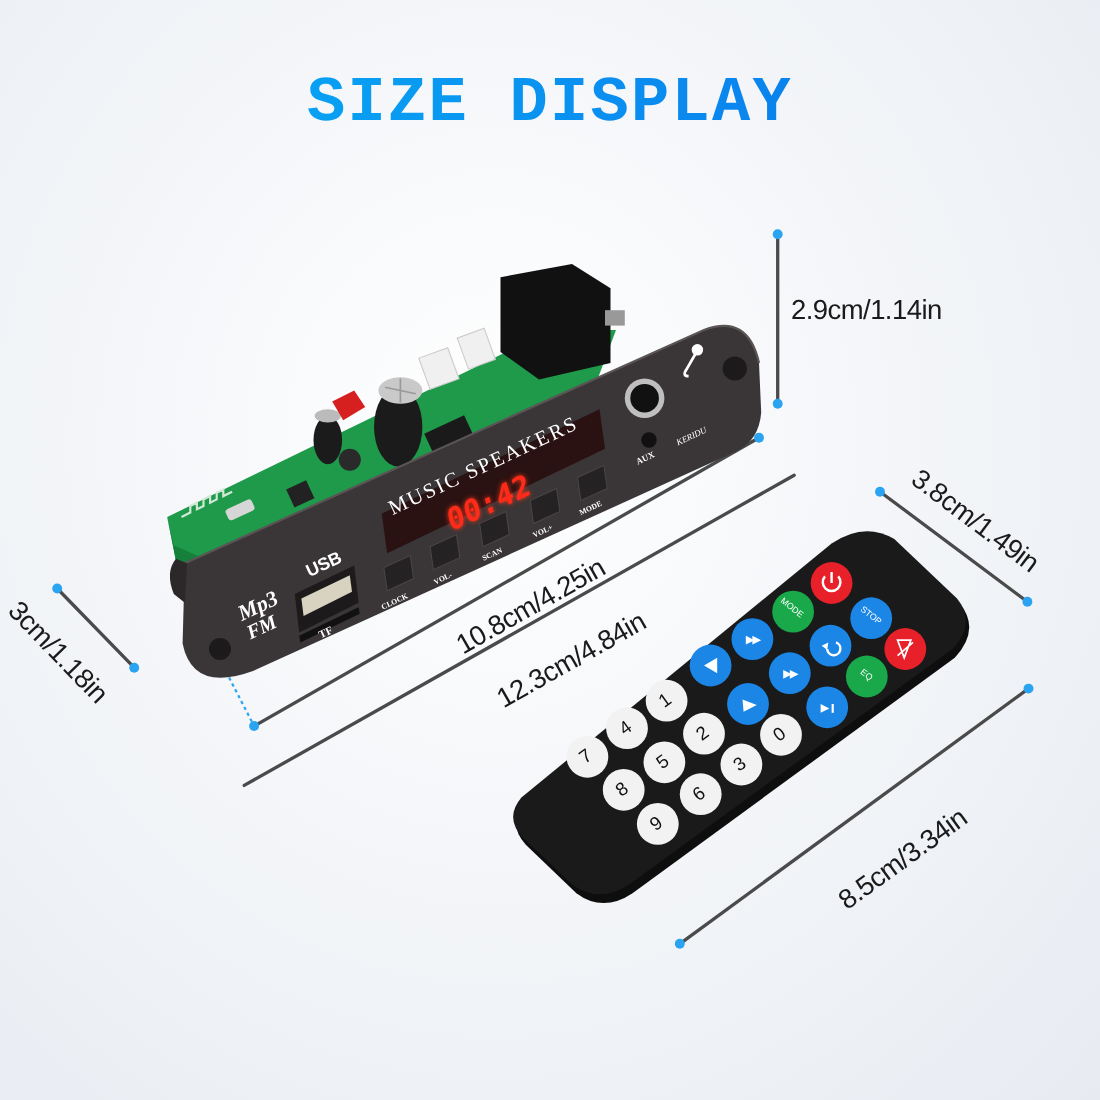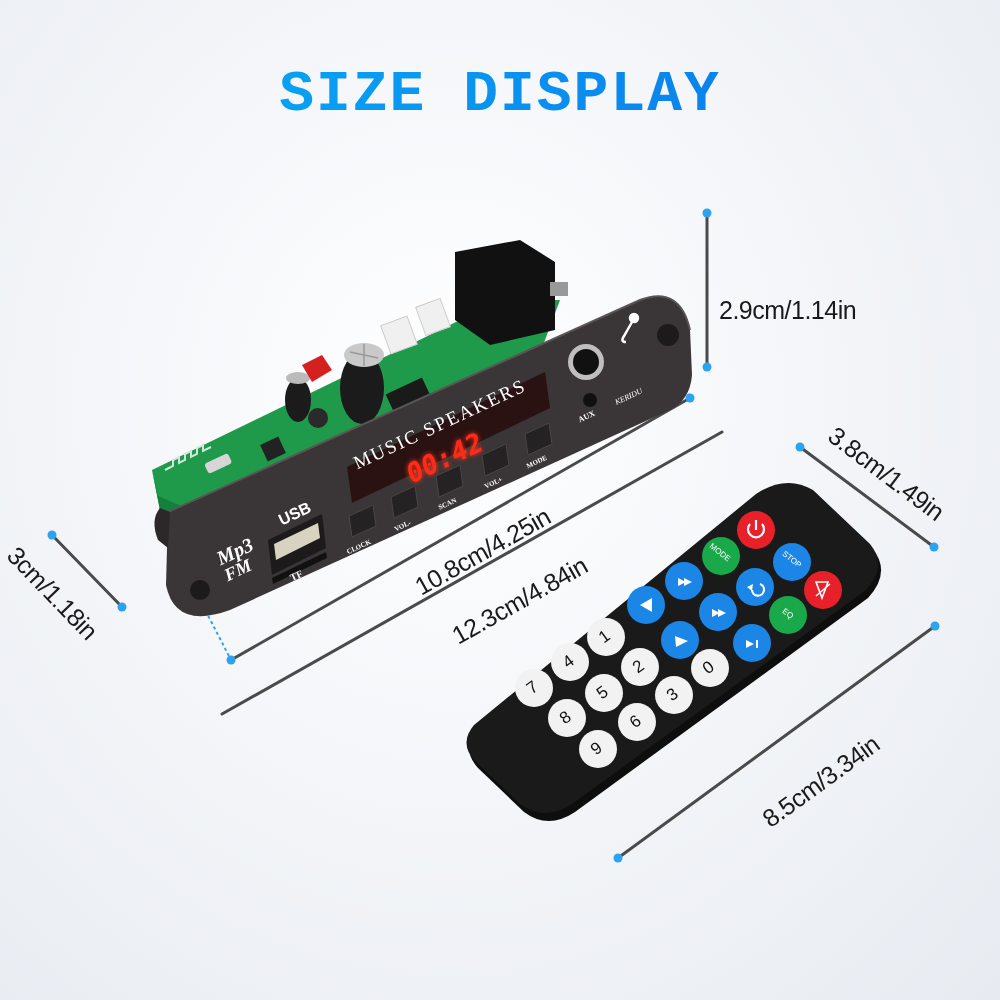--- a/index.html
+++ b/index.html
@@ -39,21 +39,21 @@
       <circle cx="231" cy="660" r="4.5"></circle>
     <circle cx="52" cy="535" r="4.5"></circle>
       <circle cx="122" cy="607" r="4.5"></circle>
     <circle cx="800" cy="447" r="4.5"></circle>
       <circle cx="934" cy="547" r="4.5"></circle>
     <circle cx="618" cy="858" r="4.5"></circle>
       <circle cx="935" cy="626" r="4.5"></circle>
   </g>
 </svg>
 
-<div class="dim" style="left:719px;top:296px;">2.9cm/1.14in</div>
+<div class="dim" style="left:719px;top:268px;">2.9cm/1.14in</div>
 <div class="dim" style="left:410px;top:576px;transform:rotate(-29.5deg);">10.8cm/4.25in</div>
 <div class="dim" style="left:447px;top:625px;transform:rotate(-29.5deg);">12.3cm/4.84in</div>
 <div class="dim" style="left:22px;top:541px;transform:rotate(46deg);">3cm/1.18in</div>
 <div class="dim" style="left:840px;top:421px;transform:rotate(37deg);">3.8cm/1.49in</div>
 <div class="dim" style="left:757px;top:810px;transform:rotate(-36deg);">8.5cm/3.34in</div>
 
 <svg class="layer" width="1000" height="1000">
 
   <g>
     <polygon points="152,470 440,330 500,300 560,300 530,380 210,530 160,510" fill="#1f9a4a"></polygon>

